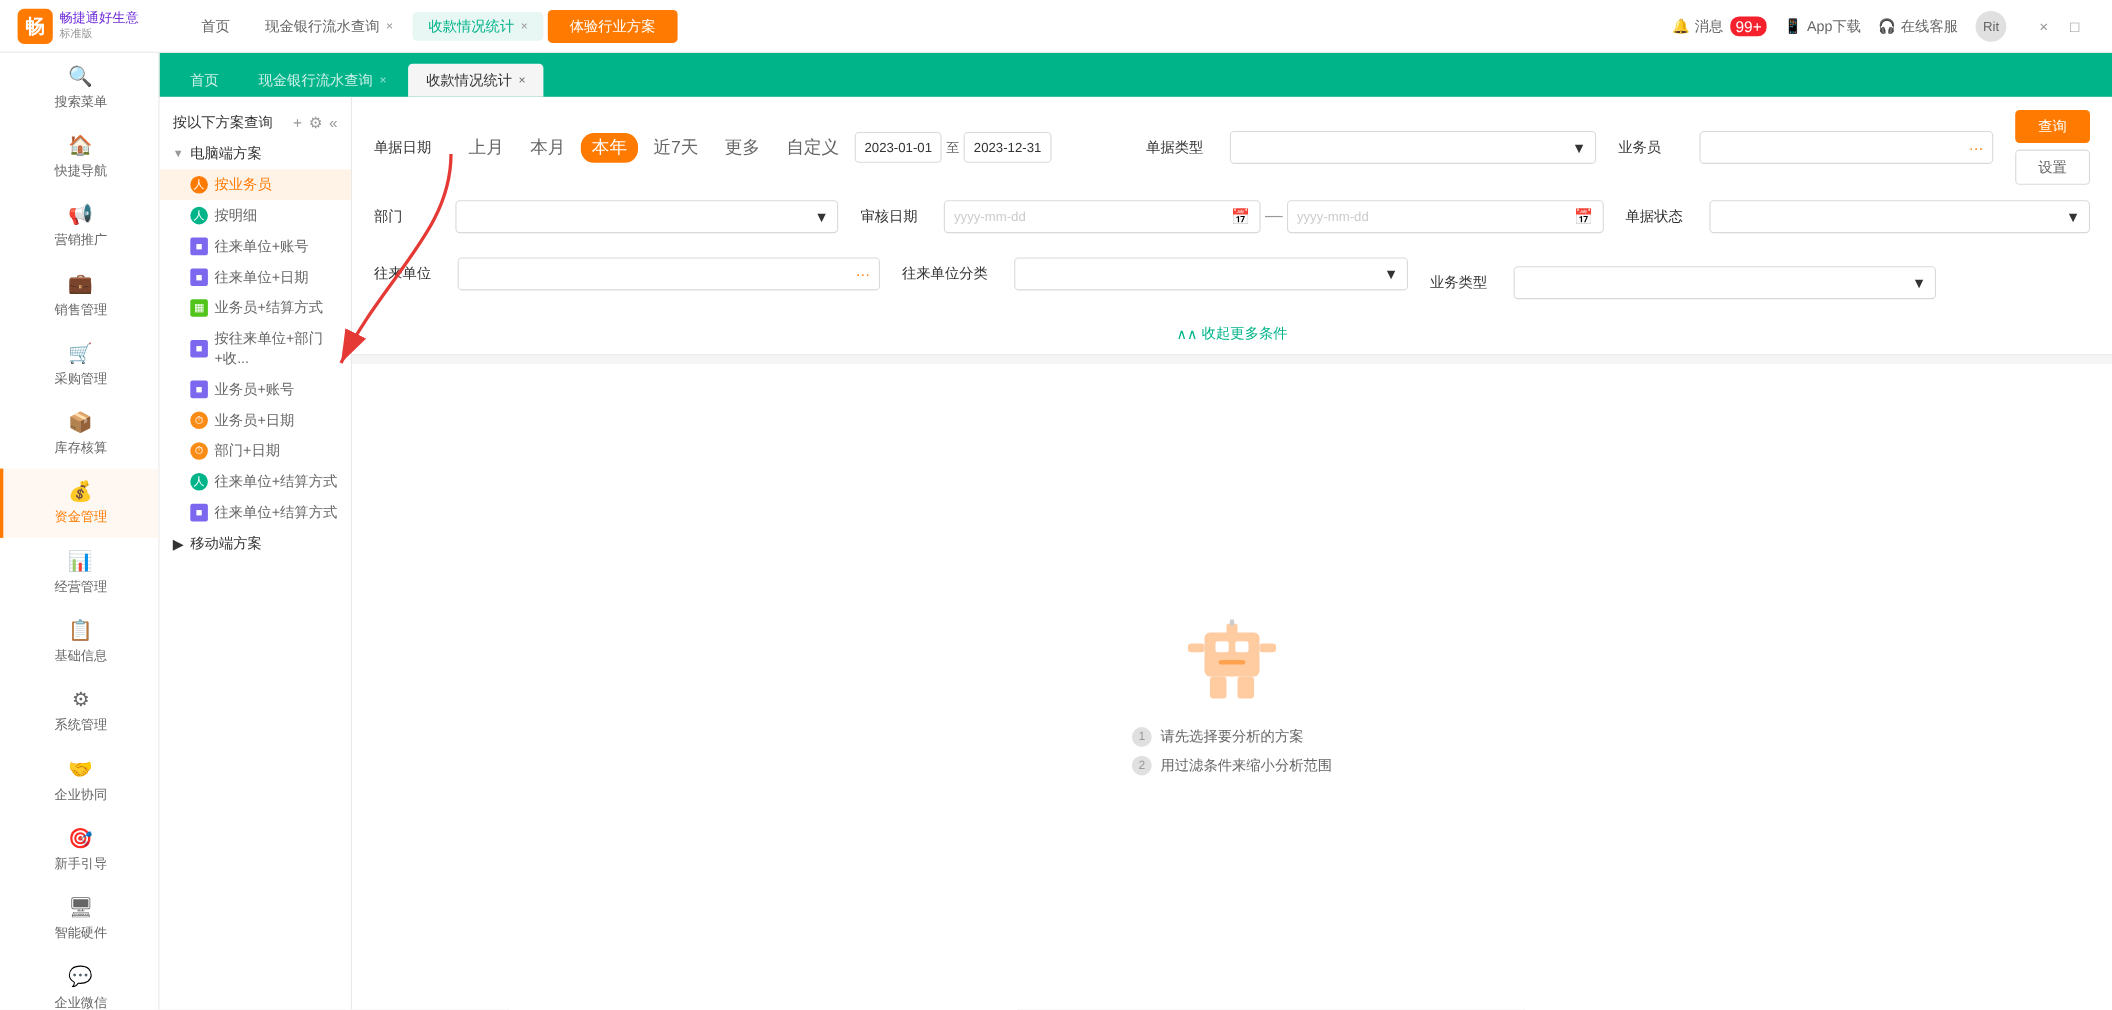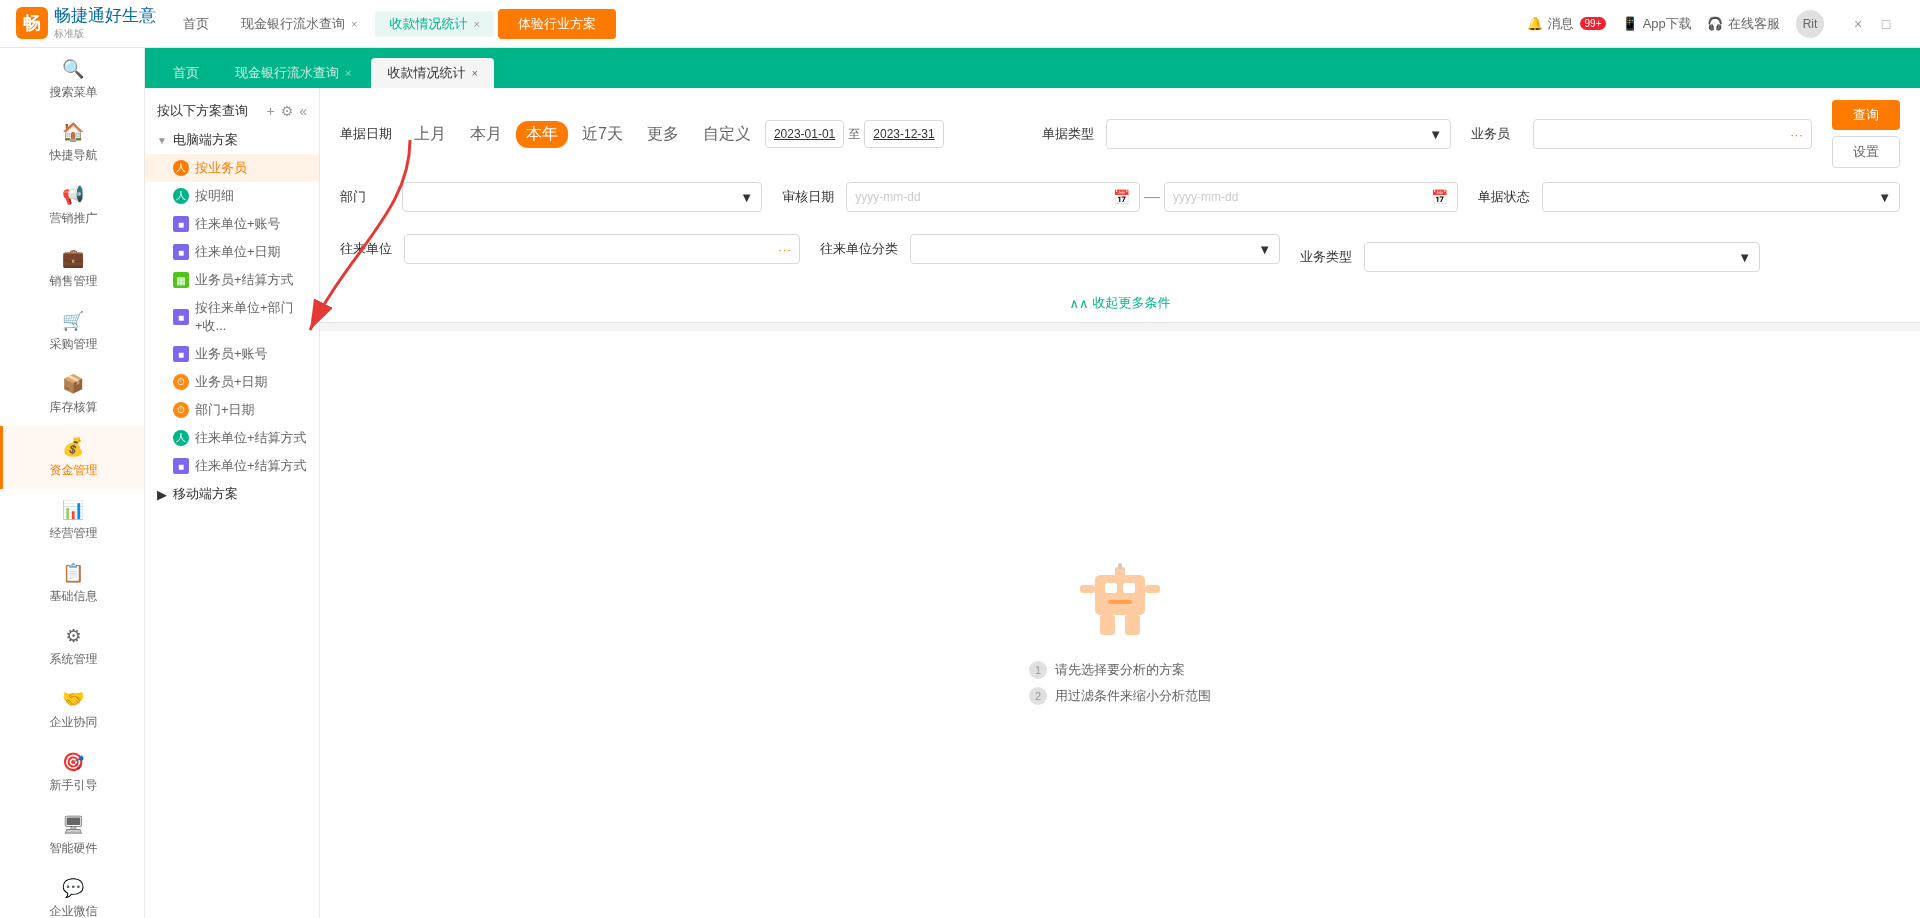--- a/index.html
+++ b/index.html
@@ -21,21 +21,21 @@
       align-items: center;
       gap: 6px;
     }
     .logo-icon {
       width: 32px; height: 32px;
       background: #ff7a00;
       border-radius: 6px;
       display: flex; align-items: center; justify-content: center;
       color: #fff; font-size: 18px; font-weight: bold;
     }
-    .logo-text { font-size: 17px; color: #0369a1; line-height: 1.2; }
+    .logo-text { font-size: 12px; color: #6d28d9; line-height: 1.2; }
     .logo-badge { font-size: 10px; color: #999; }
 
     .header-tabs {
       flex: 1;
       display: flex;
       align-items: center;
       gap: 4px;
       padding-left: 8px;
     }
     .header-tab {
@@ -70,21 +70,21 @@
       margin-left: auto;
       padding-right: 8px;
     }
     .header-right-item {
       display: flex; align-items: center; gap: 4px;
       font-size: 13px; color: #666; cursor: pointer;
     }
     .badge-red {
       background: #f5222d;
       color: #fff;
-      font-size: 10px;
+      font-size: 14px;
       border-radius: 8px;
       padding: 1px 5px;
       margin-left: 2px;
     }
     .header-user {
       width: 28px; height: 28px;
       background: #e0e0e0;
       border-radius: 50%;
       display: flex; align-items: center; justify-content: center;
       font-size: 12px; color: #666;
@@ -208,21 +208,21 @@
       color: #fff;
       border-radius: 12px;
     }
     .date-input {
       height: 28px;
       border: 1px solid #d9d9d9;
       border-radius: 4px;
       padding: 12px 8px;
       font-size: 12px;
       color: #333;
-      display: flex; align-items: center; gap: 4px; text-decoration: underline;
+      display: flex; align-items: center; gap: 4px;
     }
     .date-sep { color: #666; font-size: 12px; }
 
     
     .query-btn {
       background: #ff7a00;
       color: #fff;
       border: none;
       border-radius: 4px;
       padding: 6px 20px;
@@ -377,21 +377,21 @@
 
     
     .right-filter-area {
       background: #fff;
       padding: 12px 20px;
       flex-shrink: 0;
     }
     .filter-cell {
       display: flex;
       align-items: center;
-      gap: 12px;
+      gap: 24px;
     }
     .filter-cell-label {
       font-size: 13px;
       color: #333;
       white-space: nowrap;
       min-width: 50px;
     }
     .filter-select {
       flex: 1;
       height: 30px;

